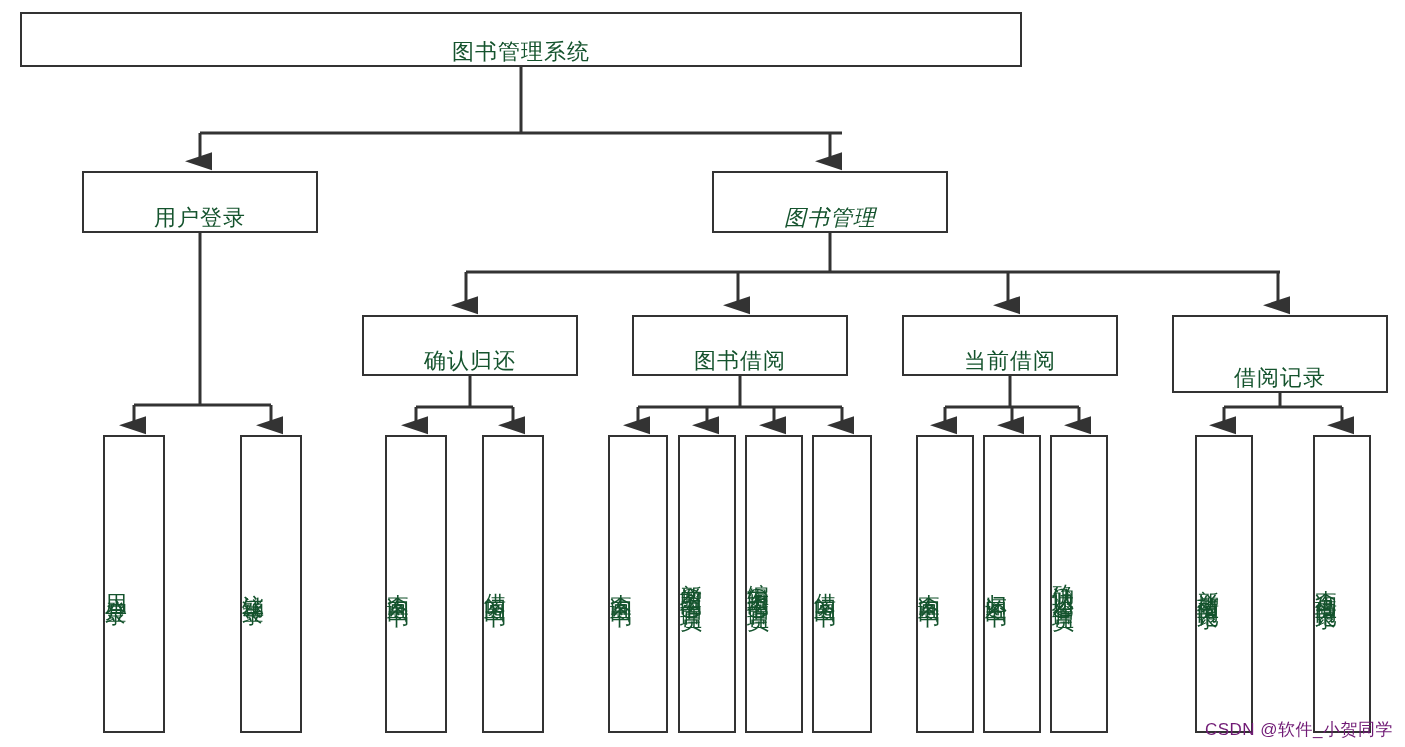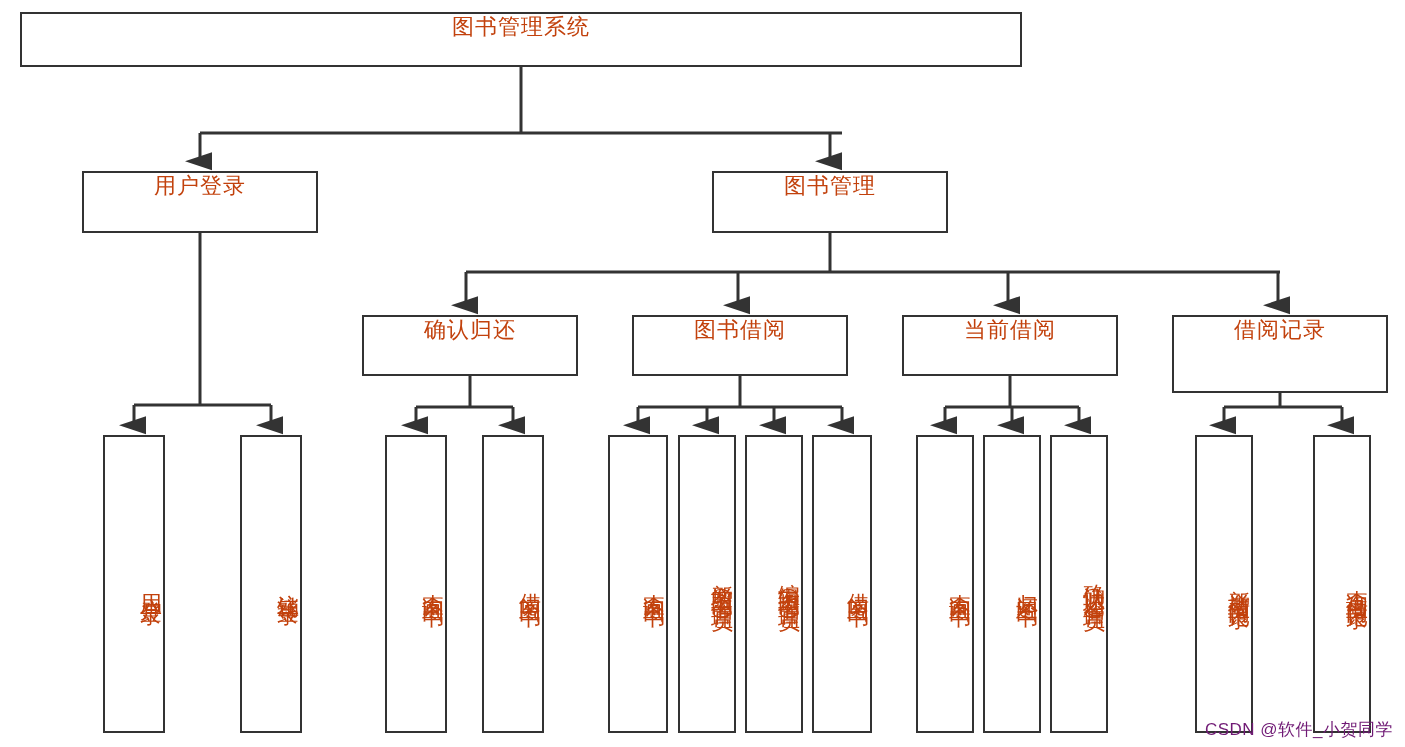--- a/index.html
+++ b/index.html
@@ -25,23 +25,23 @@
     width: 1405px;
     height: 747px;
     pointer-events: none;
   }
   .node {
     position: absolute;
     box-sizing: border-box;
     border: 2.5px solid #333333;
     background: #ffffff;
     display: flex;
-    align-items: flex-start;
+    align-items: flex-end;
     justify-content: center;
-    color: #c2410c;
+    color: #14532d;
     z-index: 2;
   }
   .node.horiz {
     font-size: 22px;
     letter-spacing: 1px;
     line-height: 1.2;
   }
   .node.vert {
     writing-mode: vertical-rl;
     text-orientation: upright;
@@ -136,21 +136,21 @@
     </g>
   </svg>
 
   <div class="node horiz" style="left:20px; top:12px; width:1002px; height:55px;">
     <span>图书管理系统</span>
   </div>
 
   <div class="node horiz" style="left:82px; top:171px; width:236px; height:62px;">
     <span>用户登录</span>
   </div>
-  <div class="node horiz" style="left:712px; top:171px; width:236px; height:62px;">
+  <div class="node horiz" style="left:712px; top:171px; width:236px; height:62px;font-style:italic;">
     <span>图书管理</span>
   </div>
 
   <div class="node horiz" style="left:362px; top:315px; width:216px; height:61px;">
     <span>确认归还</span>
   </div>
   <div class="node horiz" style="left:902px; top:315px; width:216px; height:61px;">
     <span>当前借阅</span>
   </div>
   <div class="node horiz" style="left:632px; top:315px; width:216px; height:61px;">

